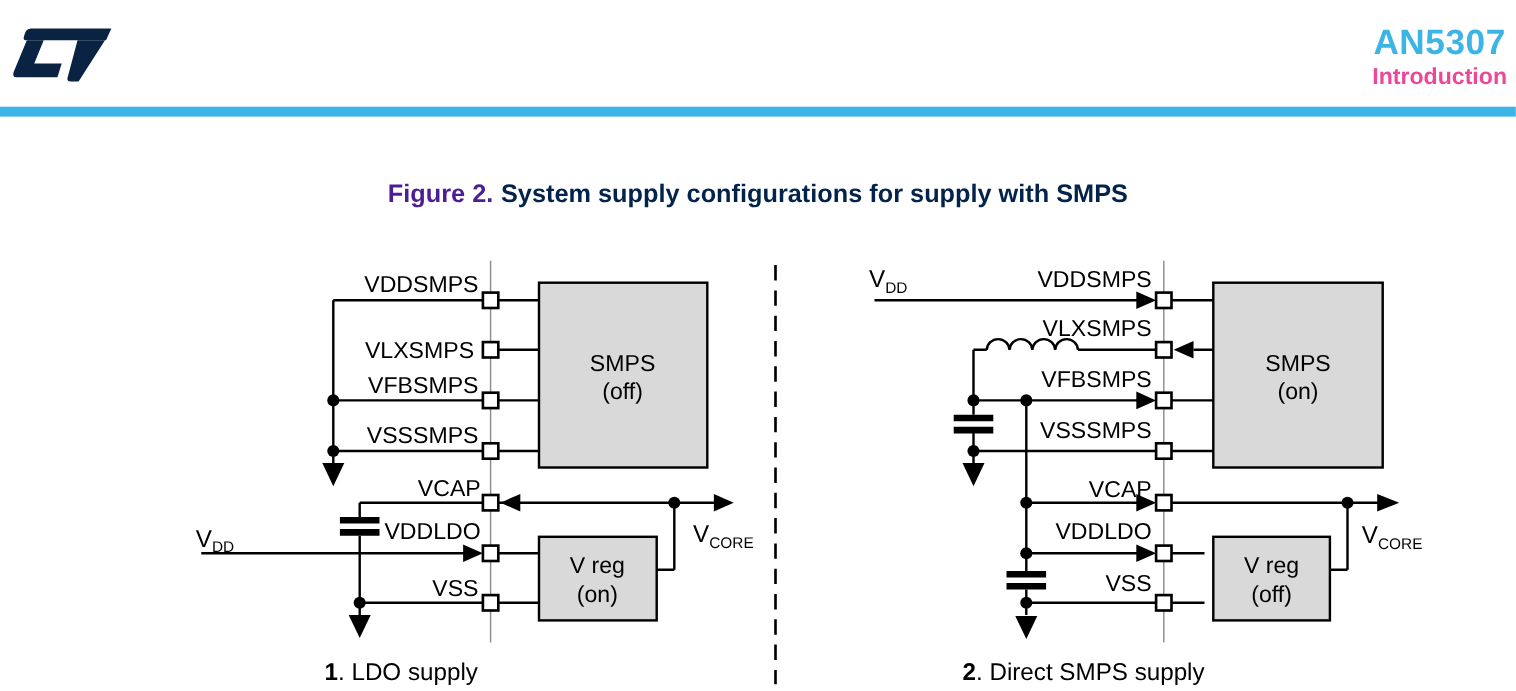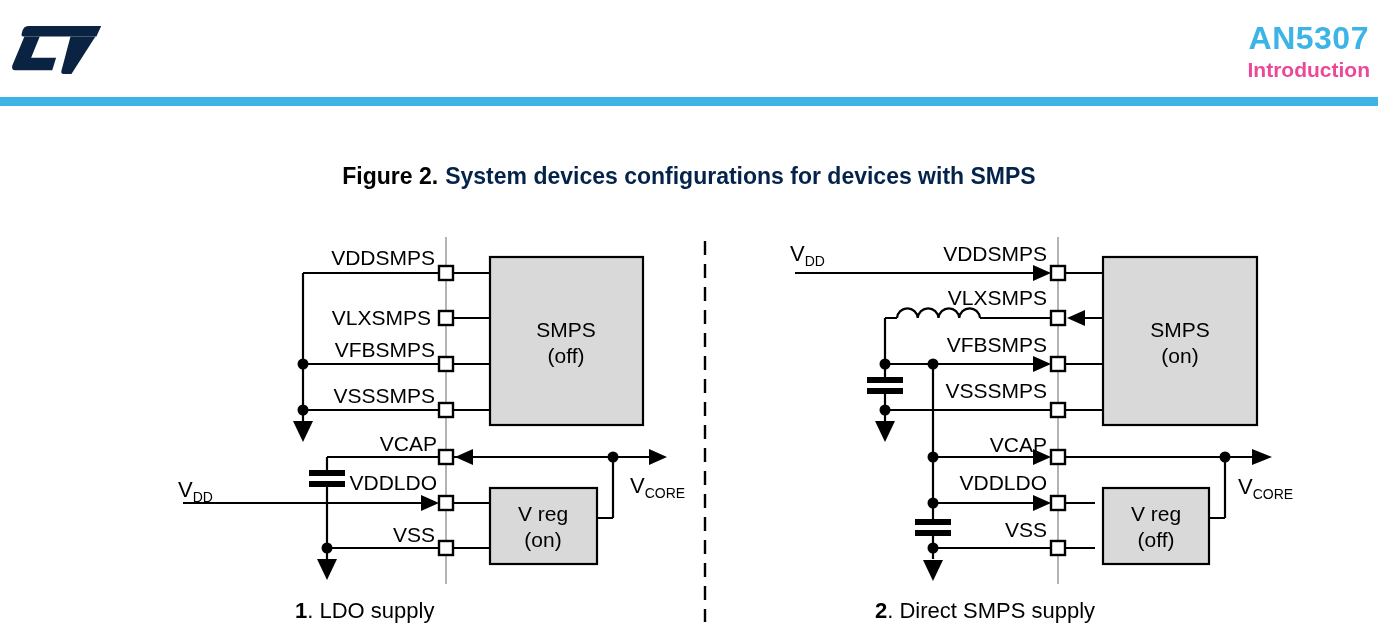--- a/index.html
+++ b/index.html
@@ -7,21 +7,21 @@
     width:1378px;height:628px;position:relative;background:#ffffff;
     font-family:"Liberation Sans","DejaVu Sans",sans-serif;overflow:hidden;
   }
   .logo{position:absolute;top:23px;left:10px;width:96px;height:54px;}
   .hdr-right{position:absolute;top:20px;right:8px;text-align:center;}
   .docid{font-size:32px;font-weight:700;color:#3CB4E6;line-height:36px;letter-spacing:0.5px;}
   .sect{font-size:21px;font-weight:700;color:#ec4899;line-height:27px;}
   .rule{position:absolute;top:97px;left:0;width:1378px;height:9px;background:#3CB4E6;}
   .figcap{position:absolute;top:163px;left:0;width:1378px;text-align:center;
     font-size:23px;font-weight:700;color:#03234B;}
-  .figcap .flabel{color:#000000;margin-right:7px;}
+  .figcap .flabel{color:#4c1d95;margin-right:7px;}
   svg.diagram{position:absolute;top:0;left:0;}
   .lbl{font-size:21px;fill:#000;}
   .blk{font-size:21px;fill:#000;text-anchor:middle;}
   .cap{font-size:22px;fill:#000;}
   .vt{font-size:22px;fill:#000;}
   .vts{font-size:14px;fill:#000;}
   .wire{stroke:#000;stroke-width:2.2;fill:none;}
   .capbar{stroke:#000;stroke-width:6;fill:none;}
   .bnd{stroke:#8c8c8c;stroke-width:1.3;}
   .blkrect{fill:#D9D9D9;stroke:#000;stroke-width:2.2;}
@@ -44,21 +44,21 @@
 </div>
 
 <div class="hdr-right">
   <div class="docid">AN5307</div>
   <div class="sect">Introduction</div>
 </div>
 
 <div class="rule"></div>
 
 <div class="figcap">
-  <span class="flabel">Figure 2.</span><span>System devices configurations for devices with SMPS</span>
+  <span class="flabel">Figure 2.</span><span>System supply configurations for supply with SMPS</span>
 </div>
 
 <svg class="diagram" width="1378" height="628" viewBox="0 0 1378 628">
 
   <path class="dash" d="M705,241 V622"></path>
 
   <g>
     <path class="bnd" d="M446,237 V584"></path>
     <path class="wire" d="
       M303,273 H439  M303,273 V410  M303,364 H439  M303,410 H439  M303,410 V421

